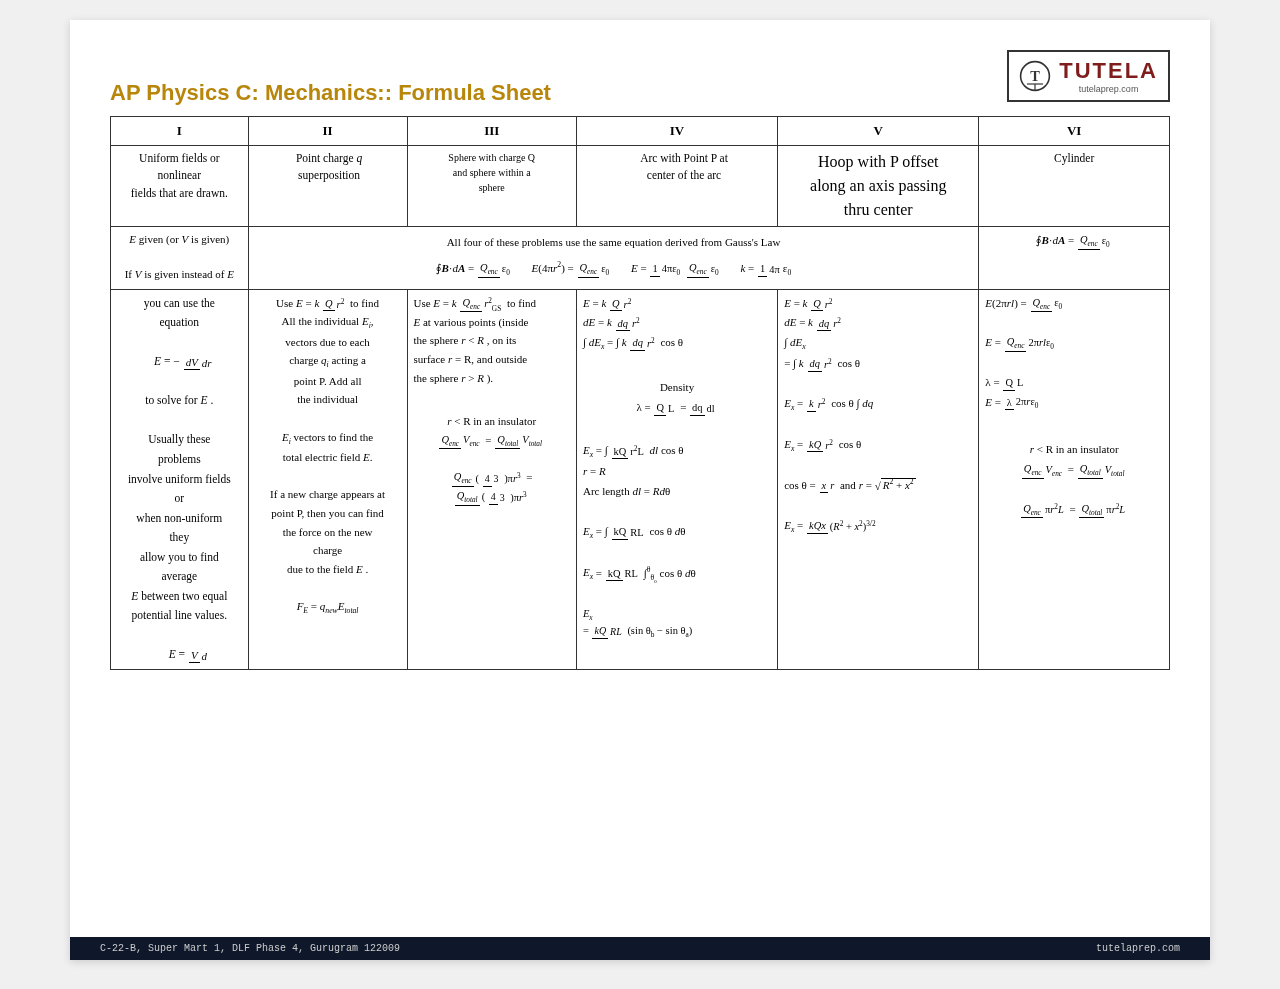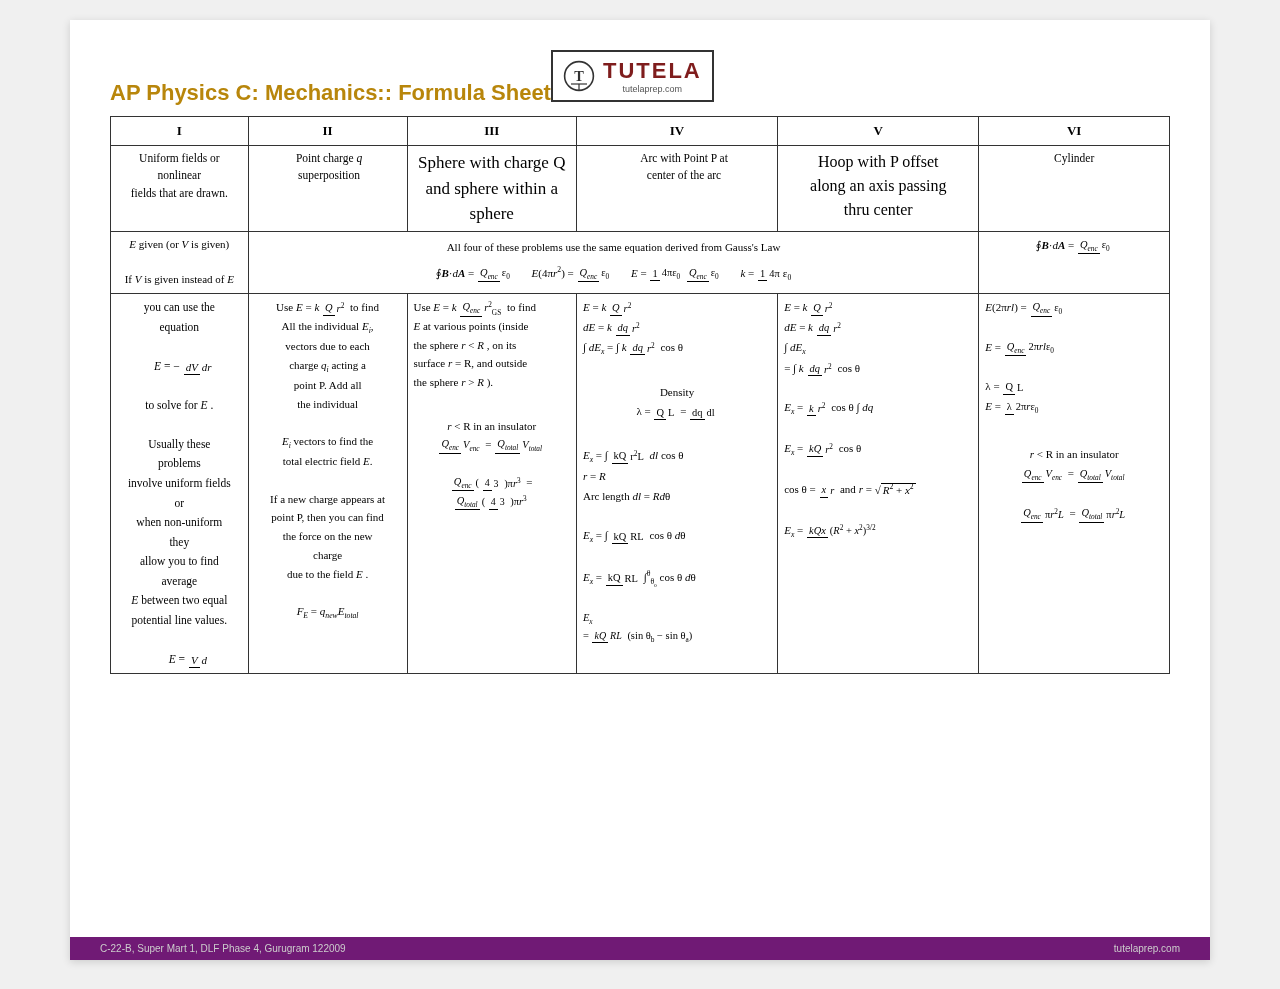--- a/index.html
+++ b/index.html
@@ -15,20 +15,21 @@
     .page {
       background: white;
       width: 1140px;
       min-height: 940px;
       padding: 30px 40px 20px 40px;
       position: relative;
       box-shadow: 0 2px 8px rgba(0,0,0,0.15);
     }
     .header {
       display: flex;
+      justify-content: space-between;
       align-items: flex-start;
     }
     .page-title {
       color: #b8860b;
       font-size: 22px;
       font-weight: bold;
       font-family: Arial, sans-serif;
       margin-top: 30px;
     }
     .logo-box {
@@ -78,26 +79,26 @@
     .col2 { width: 15%; }
     .col3 { width: 16%; }
     .col4 { width: 19%; }
     .col5 { width: 19%; }
     .col6 { width: 18%; }
     .footer-bar {
       position: absolute;
       bottom: 0;
       left: 0;
       right: 0;
-      background: #701a75;
+      background: #0f172a;
       color: #ccc;
       text-align: center;
       font-size: 10px;
       padding: 6px;
-      font-family: Liberation Sans, sans-serif;
+      font-family: Liberation Mono, monospace;
       display: flex;
       justify-content: space-between;
       padding: 6px 30px;
       gap: 16px;
     }
     sup { font-size: 0.7em; }
     sub { font-size: 0.7em; }
     .frac {
       display: inline-flex;
       flex-direction: row;
@@ -158,21 +159,21 @@
         <th>I</th>
         <th>II</th>
         <th>III</th>
         <th>IV</th>
         <th>V</th>
         <th>VI</th>
       </tr>
       <tr>
         <td style="text-align:center; font-size:11.5px; line-height:1.5;">Uniform fields or<br>nonlinear<br>fields that are drawn.</td>
         <td style="font-size:11.5px; line-height:1.5;padding-left:9px;">Point charge <em>q</em><br>superposition</td>
-        <td style="font-size:17px; line-height:1.5;">Sphere with charge Q<br>and sphere within a<br>sphere</td>
+        <td style="font-size:10px; line-height:1.5;">Sphere with charge Q<br>and sphere within a<br>sphere</td>
         <td style="font-size:11.5px; line-height:1.5;padding-left:20px;">Arc with Point P at<br>center of the arc</td>
         <td style="font-size:16px; line-height:1.5;">Hoop with P offset<br>along an axis passing<br>thru center</td>
         <td style="font-size:11.5px; line-height:1.5;">Cylinder</td>
       </tr>
     </thead>
     <tbody>
 
       <tr>
         <td style="font-size:11px; line-height:1.6;">
           <em>E</em> given (or <em>V</em> is given)<br><br>

